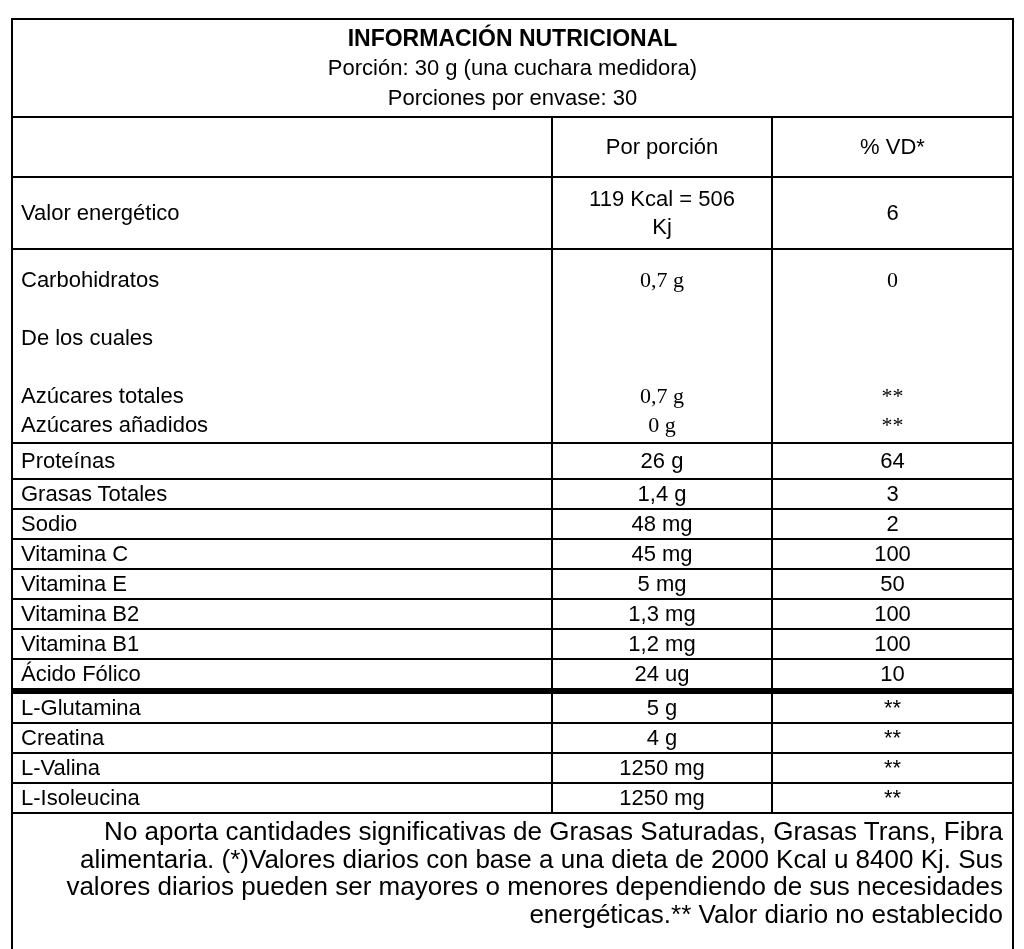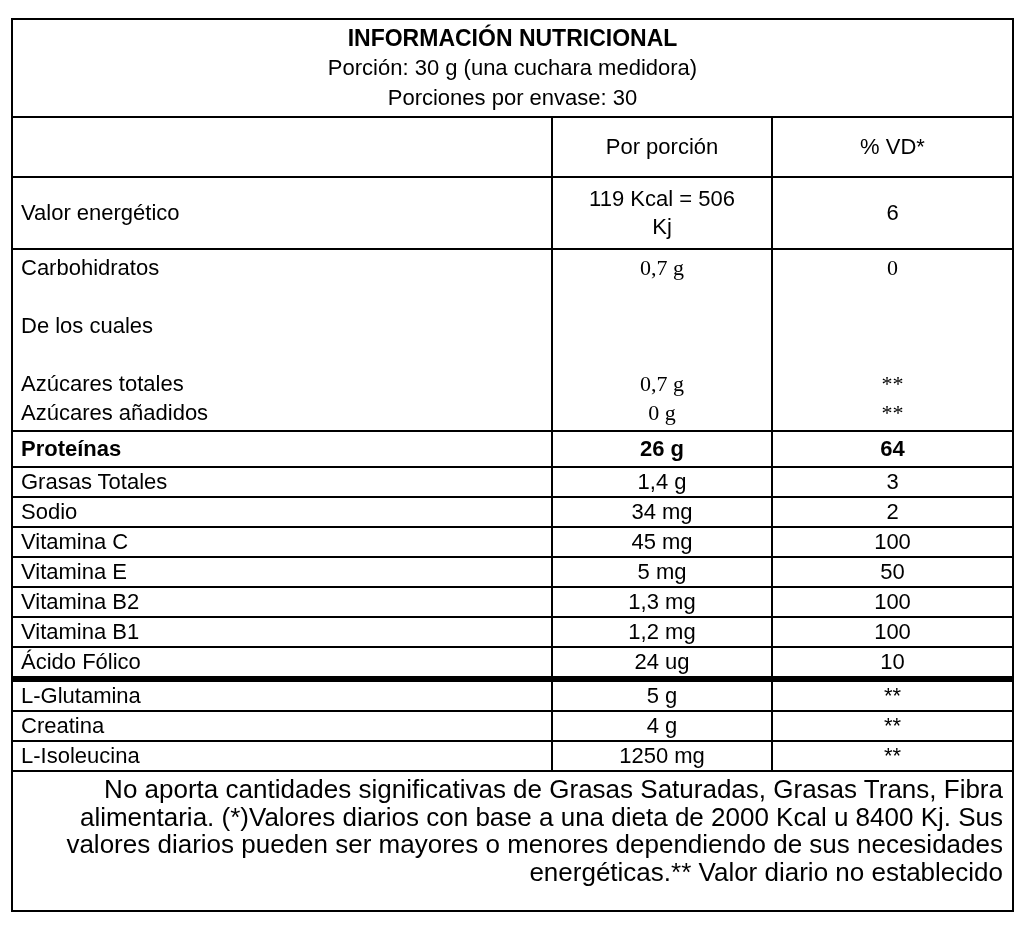--- a/index.html
+++ b/index.html
@@ -24,25 +24,25 @@
     overflow: hidden;
   }
   .center { text-align: center; }
   .title-cell { text-align: center; padding: 3px 8px; height: 92px; }
   .title-line { font-weight: bold; font-size: 23px; line-height: 30px; }
   .sub-line { font-size: 22px; line-height: 30px; }
   tr.hdr td { height: 34px; text-align: center; padding: 16px 8px; border-radius: 8px; }
   tr.hdr td:first-child { text-align: left; }
   tr.energy td { height: 72px; }
   .energy-amount div { line-height: 28px; text-align: center; }
-  td.block-cell { vertical-align: top; padding-top: 3px; padding-bottom: 3px; }
+  td.block-cell { vertical-align: top; padding-top: 15px; padding-bottom: 3px; }
   .ln { height: 29px; line-height: 29px; white-space: nowrap; }
   .ln-c { text-align: center; font-family: Liberation Serif, serif; }
   tr.row td { height: 18px; }
-  tr.row-tall td { height: 36px; font-weight: bold; }
+  tr.row-tall td { height: 36px; }
   tr.thick td { border-top: 6px solid #000; }
   tr.foot td {
     vertical-align: top;
     padding: 4px 9px 6px 9px;
     font-size: 26px;
     line-height: 27.5px;
     height: 140px;
     text-align: right;
   }
 </style>
@@ -112,21 +112,21 @@
     <td class="center">26 g</td>
     <td class="center">64</td>
   </tr>
   <tr class="row">
     <td>Grasas Totales</td>
     <td class="center">1,4 g</td>
     <td class="center">3</td>
   </tr>
   <tr class="row">
     <td>Sodio</td>
-    <td class="center">34 mg</td>
+    <td class="center">48 mg</td>
     <td class="center">2</td>
   </tr>
   <tr class="row">
     <td>Vitamina C</td>
     <td class="center">45 mg</td>
     <td class="center">100</td>
   </tr>
   <tr class="row">
     <td>Vitamina E</td>
     <td class="center">5 mg</td>
@@ -152,20 +152,25 @@
     <td>L-Glutamina</td>
     <td class="center">5 g</td>
     <td class="center">**</td>
   </tr>
   <tr class="row">
     <td>Creatina</td>
     <td class="center">4 g</td>
     <td class="center">**</td>
   </tr>
   <tr class="row">
+    <td>L-Valina</td>
+    <td class="center">1250 mg</td>
+    <td class="center">**</td>
+  </tr>
+  <tr class="row">
     <td>L-Isoleucina</td>
     <td class="center">1250 mg</td>
     <td class="center">**</td>
   </tr>
 
   <tr class="foot">
     <td colspan="3">No aporta cantidades significativas de Grasas Saturadas, Grasas Trans, Fibra alimentaria. (*)Valores diarios con base a una dieta de 2000 Kcal u 8400 Kj. Sus valores diarios pueden ser mayores o menores dependiendo de sus necesidades energéticas.** Valor diario no establecido</td>
   </tr>
 </tbody>
   </table>

